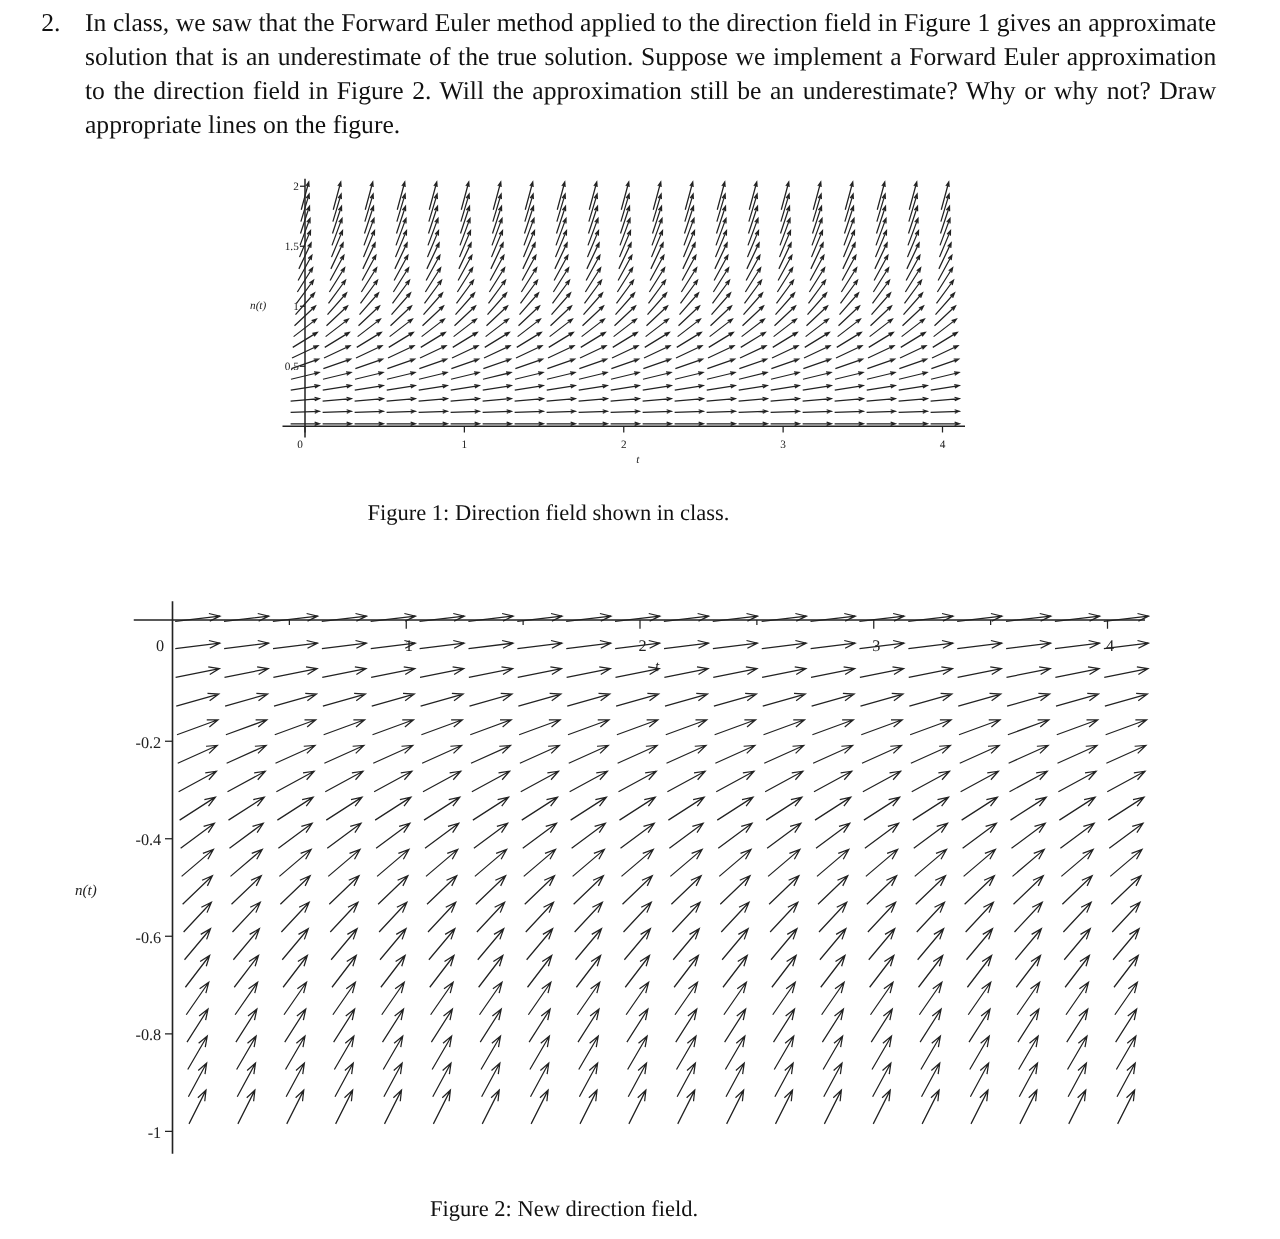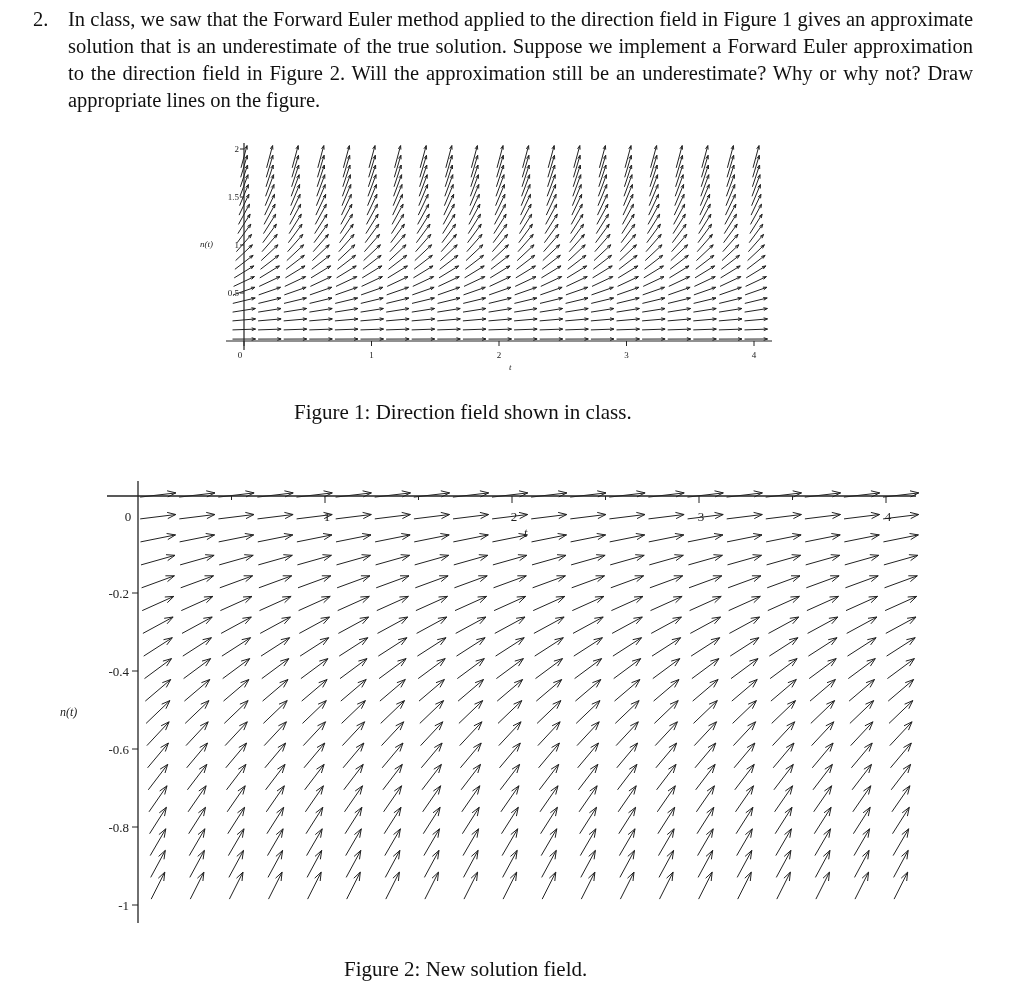--- a/index.html
+++ b/index.html
@@ -2,21 +2,21 @@
 <html><head>
 <meta charset="utf-8">
 <style>
   html, body { margin:0; padding:0; background:#fff; }
   body { width:1024px; height:991px; position:relative; overflow:hidden;
          font-family:"DejaVu Serif", "Liberation Serif", serif; color:#111; }
   .question { position:absolute; left:33px; top:6px; width:940px; font-family:"Liberation Serif", serif;
               font-size:20.5px; line-height:27px; }
   .question .num { position:absolute; left:0; top:0; }
   .question .body { margin-left:35px; text-align:justify; }
-  .caption { position:absolute; font-family:"Liberation Serif", serif; font-size:21px; white-space:nowrap; }
+  .caption { position:absolute; font-family:"Liberation Serif", serif; font-size:18px; white-space:nowrap; }
   svg { position:absolute; left:0; top:0; }
   .tick { font-family:"Liberation Serif", serif; fill:#222; }
 </style>
 </head>
 <body>
 
 <div class="question">
   <span class="num">2.</span>
   <div class="body">In class, we saw that the Forward Euler method applied to the direction field in Figure 1 gives an approximate solution that is an underestimate of the true solution. Suppose we implement a Forward Euler approximation to the direction field in Figure 2. Will the approximation still be an underestimate? Why or why not? Draw appropriate lines on the figure.</div>
 </div>
@@ -883,13 +883,13 @@
       <text x="129" y="754" font-size="13" text-anchor="end" class="tick">-0.6</text>
       <line x1="132" y1="827" x2="138" y2="827" stroke="#222" stroke-width="1"></line>
       <text x="129" y="832" font-size="13" text-anchor="end" class="tick">-0.8</text>
       <line x1="132" y1="905" x2="138" y2="905" stroke="#222" stroke-width="1"></line>
       <text x="129" y="910" font-size="13" text-anchor="end" class="tick">-1</text>
     </g>
   <text class="tick" x="60" y="716" font-size="12" font-style="italic">n(t)</text>
   <text class="tick" x="524" y="537" font-size="12" font-style="italic">t</text>
 </svg>
 
-<div class="caption" style="left:344px; top:957px;">Figure 2: New solution field.</div>
+<div class="caption" style="left:344px; top:957px;">Figure 2: New direction field.</div>
 
 </body></html>

